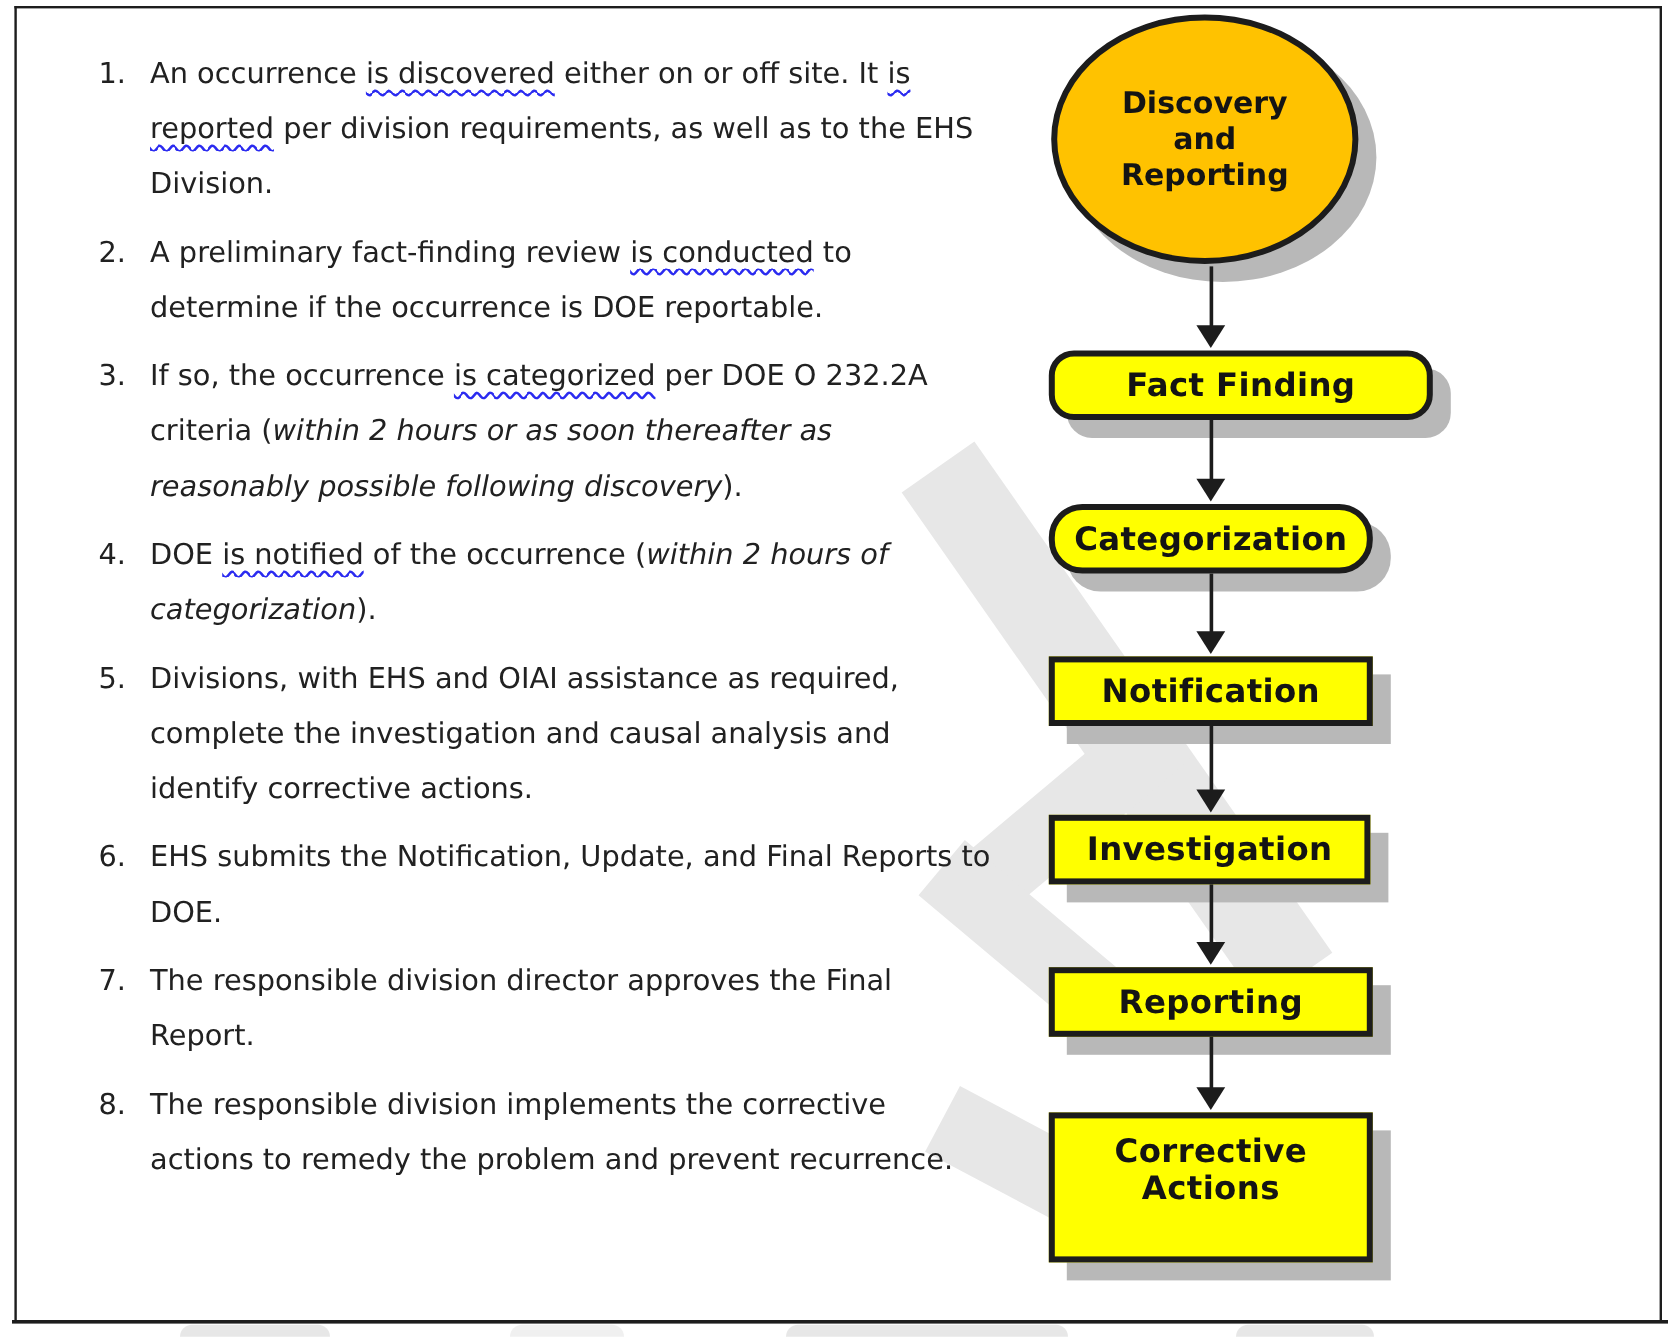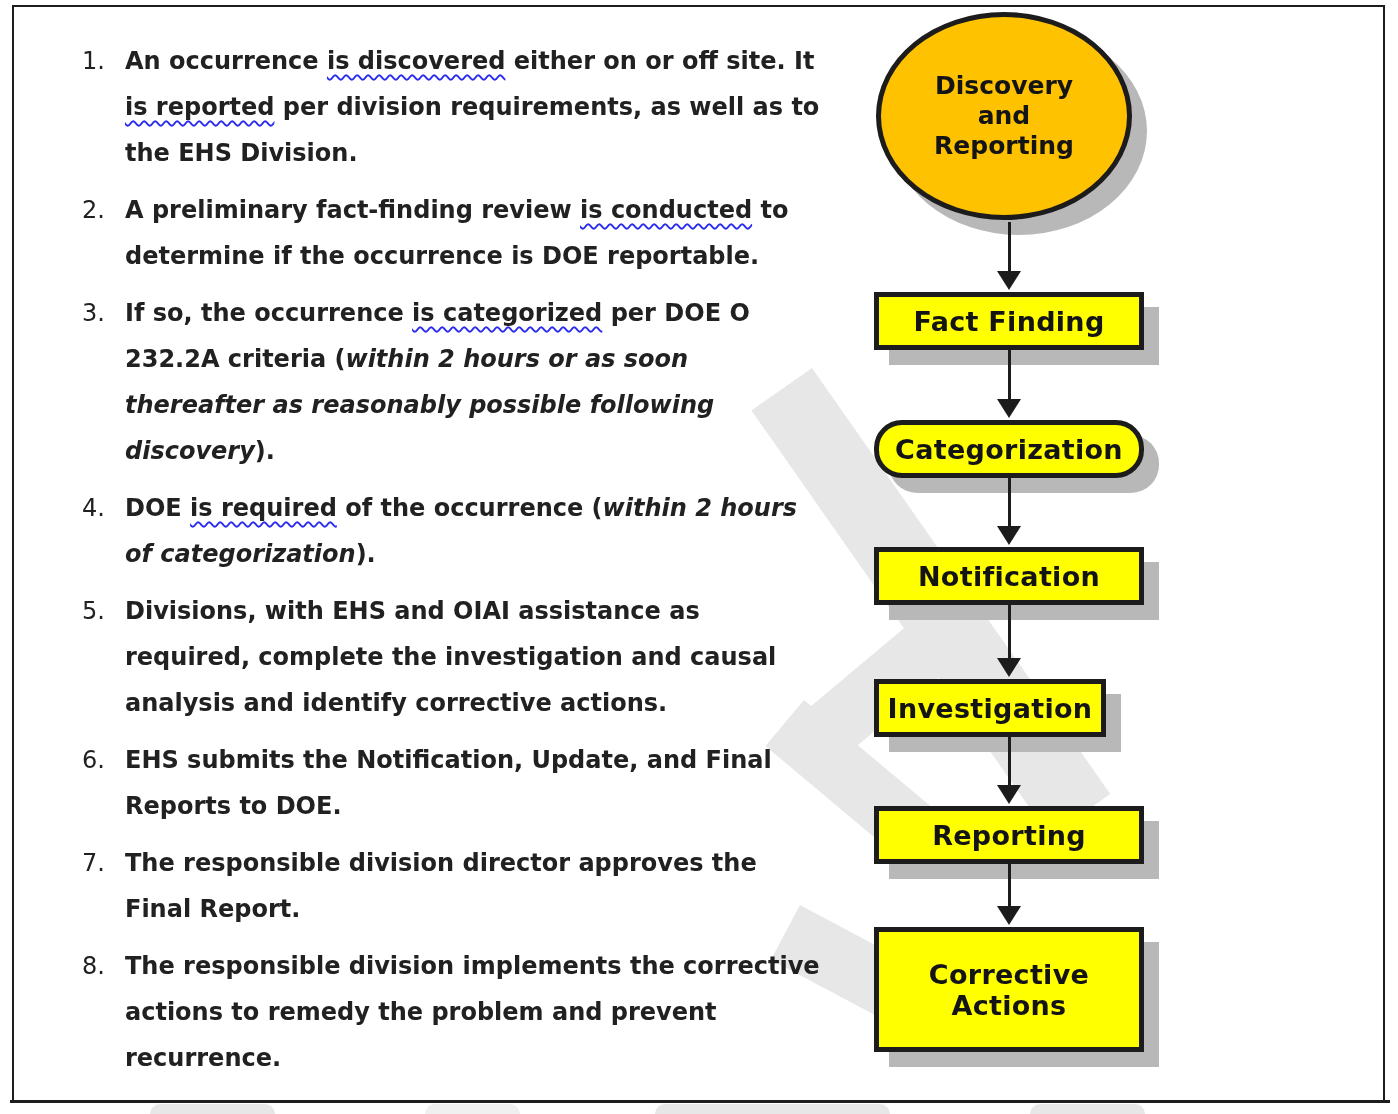--- a/index.html
+++ b/index.html
@@ -16,39 +16,39 @@
     position:absolute;left:10px;top:1100px;width:1380px;height:3px;
     background:#1d1d1d;z-index:6;
   }
   
   .list{
     position:absolute;left:82px;top:38px;width:750px;z-index:3;
     color:#212121;font-size:24px;line-height:46px;
   }
   .list-item{display:flex;margin-bottom:11px;}
   .list-item .num{width:43px;flex:none;}
-  .list-item .txt{width:705px;font-weight:bold;}
+  .list-item .txt{width:705px;}
   .sq{
     text-decoration:underline;
     text-decoration-style:wavy;
     text-decoration-color:#2b2bf0;
     text-decoration-thickness:1.5px;
     text-underline-offset:5px;
   }
   .it{font-style:italic;text-align:right;}
   
   .flow{position:absolute;left:0;top:0;width:1398px;height:1114px;z-index:2;}
   .node{
     position:absolute;display:flex;align-items:center;justify-content:center;
     text-align:center;font-weight:bold;color:#141414;
     border:5px solid #4d7c0f;box-sizing:border-box;white-space:pre-line;
   }
   .ellipse{border-radius:50%;font-size:25px;line-height:30px;}
   .step{font-size:27px;line-height:31px;letter-spacing:0.3px;}
-  .step.tall{align-items:center;}
+  .step.tall{align-items:flex-start;padding-top:12px;}
   .arrow{position:absolute;width:24px;z-index:4;}
   .arrow::before{
     content:"";position:absolute;left:10.5px;top:0;bottom:13px;width:3px;background:#1c1c1c;
   }
   .arrow::after{
     content:"";position:absolute;left:0;bottom:0;width:0;height:0;
     border-left:12px solid transparent;border-right:12px solid transparent;
     border-top:19px solid #1c1c1c;
   }
   
@@ -76,21 +76,21 @@
     <div class="list-item">
       <div class="num">2.</div>
       <div class="txt"><span>A preliminary fact-finding review </span><span class="sq">is conducted</span><span> to determine if the occurrence is DOE reportable.</span></div>
     </div>
     <div class="list-item">
       <div class="num">3.</div>
       <div class="txt"><span>If so, the occurrence </span><span class="sq">is categorized</span><span> per DOE O 232.2A criteria (</span><span class="it">within 2 hours or as soon thereafter as reasonably possible following discovery</span><span>).</span></div>
     </div>
     <div class="list-item">
       <div class="num">4.</div>
-      <div class="txt"><span>DOE </span><span class="sq">is required</span><span> of the occurrence (</span><span class="it">within 2 hours of categorization</span><span>).</span></div>
+      <div class="txt"><span>DOE </span><span class="sq">is notified</span><span> of the occurrence (</span><span class="it">within 2 hours of categorization</span><span>).</span></div>
     </div>
     <div class="list-item">
       <div class="num">5.</div>
       <div class="txt"><span>Divisions, with EHS and OIAI assistance as required, complete the investigation and causal analysis and identify corrective actions.</span></div>
     </div>
     <div class="list-item">
       <div class="num">6.</div>
       <div class="txt"><span>EHS submits the Notification, Update, and Final Reports to DOE.</span></div>
     </div>
     <div class="list-item">
@@ -103,24 +103,24 @@
     </div>
   </div>
 
 <div class="flow" id="flow-root">
   <div class="node ellipse" style="left: 876px; top: 12px; width: 256px; height: 208px; background: rgb(255, 194, 0); border-color: rgb(28, 28, 28); box-shadow: rgb(184, 184, 184) 15px 15px 0px 0px;">
     <span>Discovery
 and
 Reporting</span>
   </div>
 
-<div class="node step" style="left: 874px; top: 292px; width: 270px; height: 58px; background: rgb(255, 255, 0); border-color: rgb(28, 28, 28); box-shadow: rgb(184, 184, 184) 15px 15px 0px 0px;"><span>Fact Finding</span></div>
+<div class="node step" style="left: 874px; top: 292px; width: 320px; height: 58px; background: rgb(255, 255, 0); border-color: rgb(28, 28, 28); box-shadow: rgb(184, 184, 184) 15px 15px 0px 0px; border-radius: 21px;"><span>Fact Finding</span></div>
     <div class="node step" style="left: 874px; top: 420px; width: 270px; height: 58px; background: rgb(255, 255, 0); border-color: rgb(28, 28, 28); box-shadow: rgb(184, 184, 184) 15px 15px 0px 0px; border-radius: 28px;"><span>Categorization</span></div>
     <div class="node step" style="left: 874px; top: 547px; width: 270px; height: 58px; background: rgb(255, 255, 0); border-color: rgb(28, 28, 28); box-shadow: rgb(184, 184, 184) 15px 15px 0px 0px;"><span>Notification</span></div>
-    <div class="node step" style="left: 874px; top: 679px; width: 232px; height: 58px; background: rgb(255, 255, 0); border-color: rgb(28, 28, 28); box-shadow: rgb(184, 184, 184) 15px 15px 0px 0px;"><span>Investigation</span></div>
+    <div class="node step" style="left: 874px; top: 679px; width: 268px; height: 58px; background: rgb(255, 255, 0); border-color: rgb(28, 28, 28); box-shadow: rgb(184, 184, 184) 15px 15px 0px 0px;"><span>Investigation</span></div>
     <div class="node step" style="left: 874px; top: 806px; width: 270px; height: 58px; background: rgb(255, 255, 0); border-color: rgb(28, 28, 28); box-shadow: rgb(184, 184, 184) 15px 15px 0px 0px;"><span>Reporting</span></div>
     <div class="node step tall" style="left: 874px; top: 927px; width: 270px; height: 125px; background: rgb(255, 255, 0); border-color: rgb(28, 28, 28); box-shadow: rgb(184, 184, 184) 15px 15px 0px 0px;"><span>Corrective
 Actions</span></div>
     <div class="arrow" style="left: 997px; top: 222px; height: 68px;"></div>
     <div class="arrow" style="left: 997px; top: 350px; height: 68px;"></div>
     <div class="arrow" style="left: 997px; top: 478px; height: 67px;"></div>
     <div class="arrow" style="left: 997px; top: 605px; height: 72px;"></div>
     <div class="arrow" style="left: 997px; top: 737px; height: 67px;"></div>
     <div class="arrow" style="left: 997px; top: 864px; height: 61px;"></div>
   </div>

